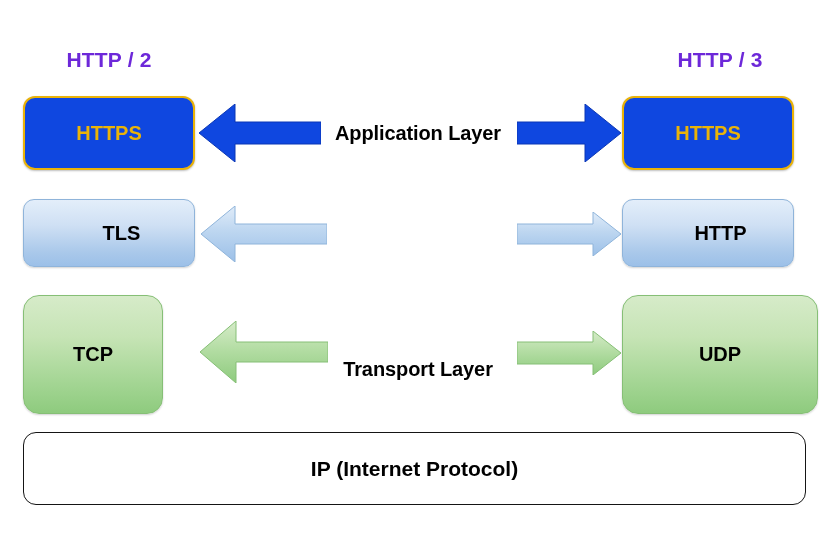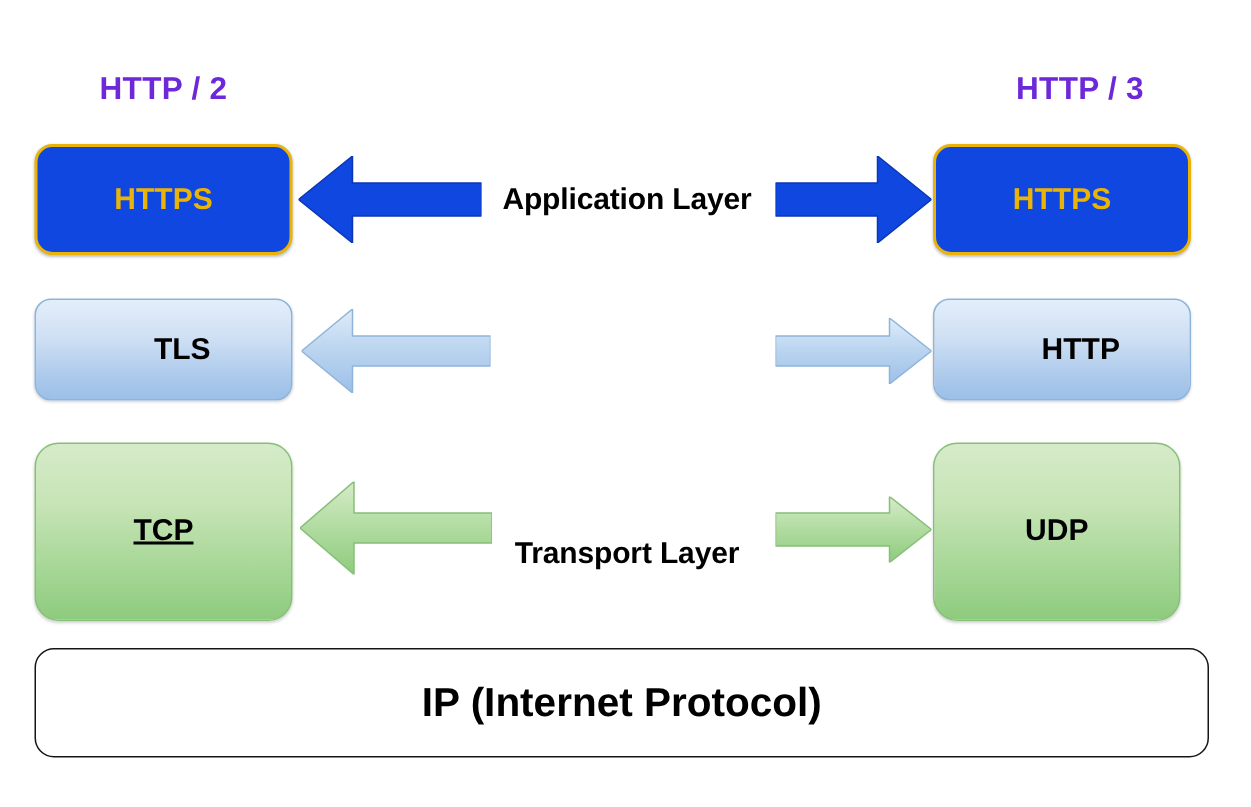--- a/index.html
+++ b/index.html
@@ -70,36 +70,36 @@
   #box-quic { left: 622px; top: 199px; width: 172px; height: 68px; }
 
   
   .pbox-tra {
     background: linear-gradient(to bottom, #d6ebc9 0%, #c6e4b5 35%, #a3d593 75%, #8ecb7e 100%);
     color: #000000;
     border-radius: 16px;
     border: 1px solid #86bf76;
     box-shadow: 0 1px 2px rgba(0,0,0,0.18);
   }
-  #box-tcp { left: 23px;  top: 295px; width: 172px; height: 119px; text-decoration: underline; }
-  #box-udp { left: 622px; top: 295px; width: 165px; height: 119px; justify-content: center; }
+  #box-tcp { left: 23px;  top: 295px; width: 140px; height: 119px; }
+  #box-udp { left: 622px; top: 295px; width: 196px; height: 119px; justify-content: center; }
 
   
   #box-ip {
     position: absolute;
     left: 23px; top: 432px;
     width: 783px; height: 73px;
     box-sizing: border-box;
     background: #ffffff;
     border: 1.6px solid #151515;
     border-radius: 13px;
     display: flex;
     align-items: center;
     justify-content: center;
-    font-size: 27px;
+    font-size: 21px;
     font-weight: bold;
     color: #000000;
   }
 
   
   .arrow-svg { position: absolute; display: block; }
   #arrow-app-left   { left: 199px; top: 104px; }
   #arrow-app-right  { left: 517px; top: 104px; }
   #arrow-sec-left   { left: 201px; top: 206px; }
   #arrow-sec-right  { left: 517px; top: 212px; }

